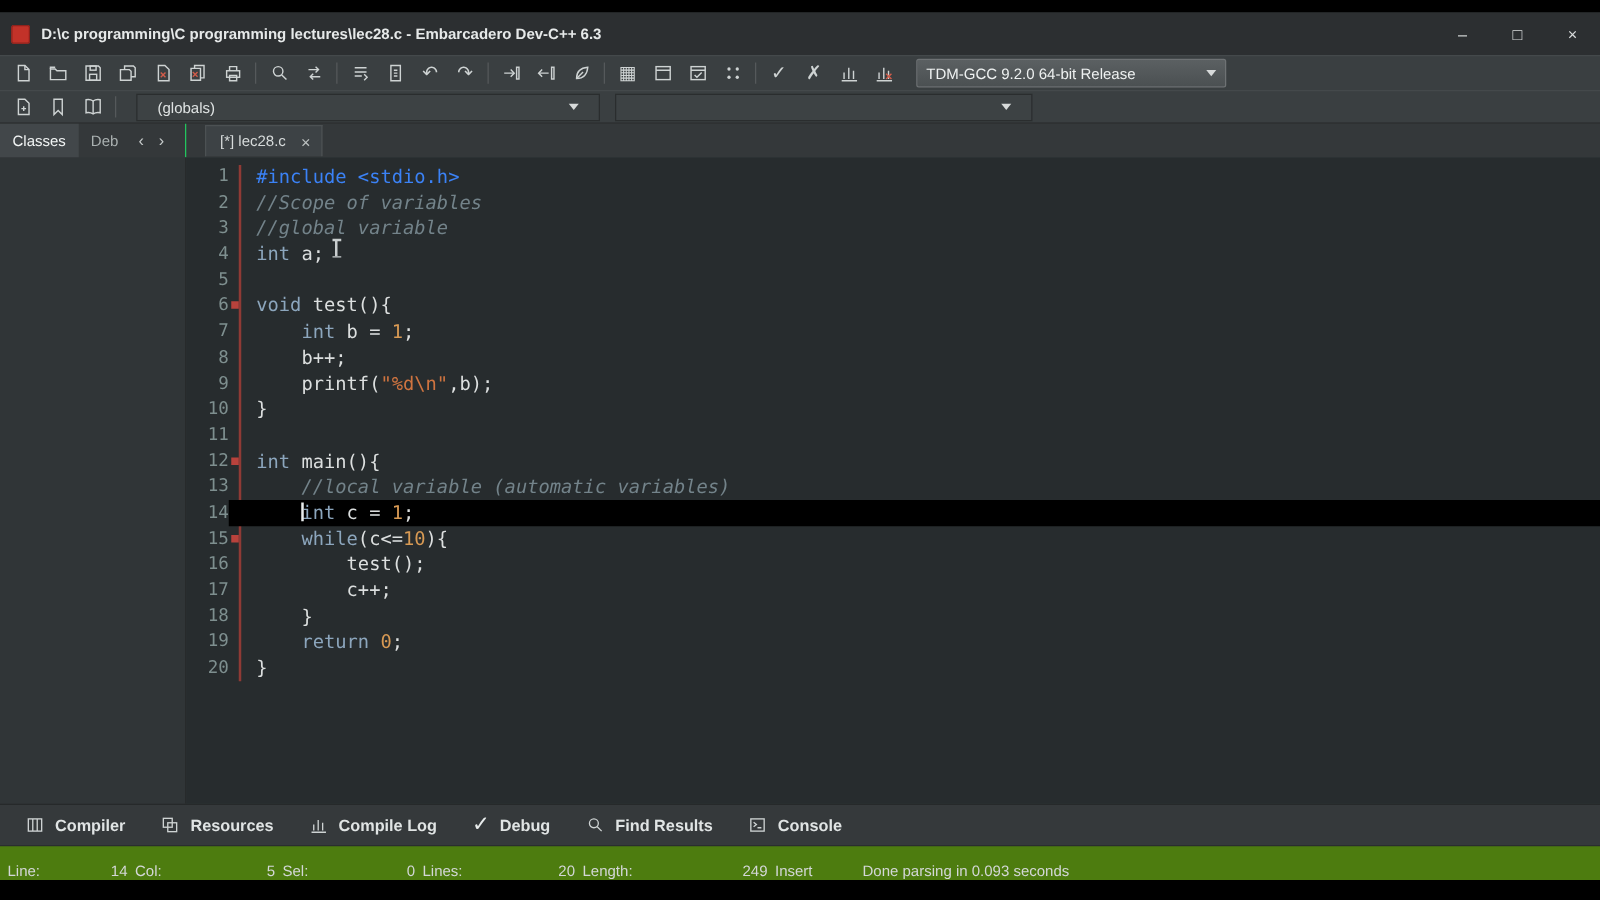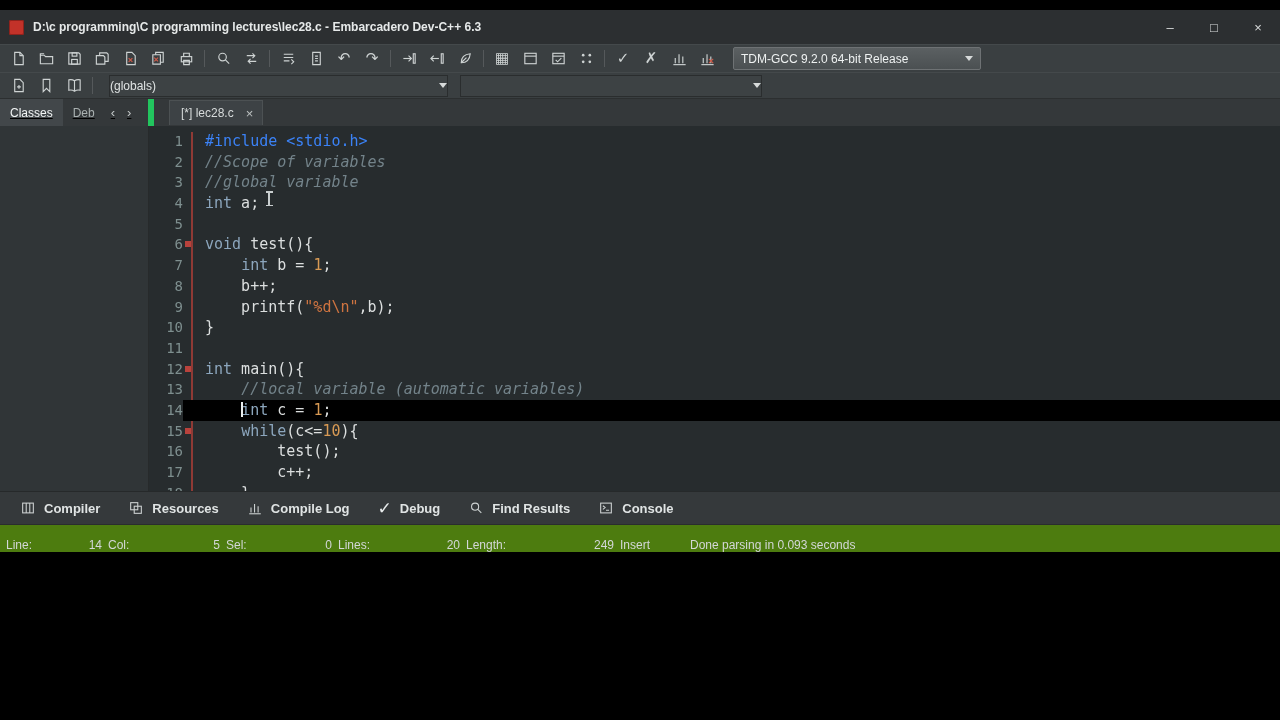--- a/index.html
+++ b/index.html
@@ -1,21 +1,21 @@
 <!DOCTYPE html>
 <html><head>
 <meta charset="utf-8">
 <style>
   html,body{margin:0;padding:0;background:#000;}
   .stage{position:relative;width:1280px;height:720px;background:#000;overflow:hidden;
          font-family:"Liberation Sans",sans-serif;}
   .letterbox{position:absolute;left:0;width:1280px;background:#000;}
   .letterbox.top{top:0;height:10px;}
   .letterbox.bottom{bottom:0;height:16px;}
-  .window{position:absolute;top:10px;left:0;width:1280px;height:542px;background:#33383a;
+  .window{position:absolute;top:10px;left:0;width:1280px;height:694px;background:#33383a;
           display:flex;flex-direction:column;}
 
   
   .titlebar{height:34px;background:#2c2f31;display:flex;align-items:center;padding-left:9px;
             color:#e6e9e9;font-size:12px;flex:none;}
   .app-icon{width:15px;height:15px;background:#c23229;border-radius:2px;margin-right:9px;flex:none;
             box-shadow:inset 0 0 0 1px #8f221c;}
   .win-title{white-space:nowrap;font-weight:bold;}
   .win-controls{margin-left:auto;display:flex;height:100%;}
   .win-btn{width:44px;height:100%;display:flex;align-items:center;justify-content:center;
@@ -37,28 +37,28 @@
   .glyph{color:#ced3d3;font-size:15px;line-height:1;font-family:"DejaVu Sans",sans-serif;}
   .tb-sep{width:1px;height:17px;background:#55595b;margin:0 4px;flex:none;}
 
   .compiler-select{margin-left:12px;width:232px;height:21px;
                    background:linear-gradient(#5b6062,#4b5052);border:1px solid #6e7274;
                    color:#eef1f1;font-size:12px;display:flex;align-items:center;padding:0 7px;
                    border-radius:2px;}
   .chev{margin-left:auto;width:0;height:0;border-left:4px solid transparent;
         border-right:4px solid transparent;border-top:5px solid #d7dada;}
   .nav-select{height:20px;background:#3d4244;border:1px solid #2a2d2e;color:#dfe3e3;
-              font-size:12px;display:flex;align-items:center;padding:0 0;margin-left:12px;}
+              font-size:12px;display:flex;align-items:center;padding:0 16px;margin-left:12px;}
   .nav-select.globals{width:337px;}
   .nav-select.members{width:300px;}
 
   
   .tabsrow{height:27px;background:#34383a;display:flex;flex:none;border-top:1px solid #2c2f30;}
   .left-tabs{width:148px;height:100%;display:flex;align-items:center;flex:none;
-             border-right:6px solid #22c55e;text-decoration:underline;}
+             border-right:1px solid #22c55e;}
   .ltab{padding:0 10px;height:100%;display:flex;align-items:center;font-size:12px;color:#a9b0b0;}
   .ltab.active{background:#42474a;color:#f2f5f5;}
   .scroll-btn{color:#c6cbcb;font-size:13px;padding:0 6px;}
   .editor-tabs{flex:1;height:100%;display:flex;align-items:center;padding-left:15px;}
   .etab{height:24px;display:flex;align-items:center;background:#3d4245;
         border:1px solid #4c5153;border-bottom:none;padding:0 9px 0 11px;font-size:12px;color:#d7dbdb;}
   .etab .tab-close{margin-left:12px;color:#bcc1c1;font-size:13px;}
 
   
   .main{flex:1;display:flex;min-height:0;}

